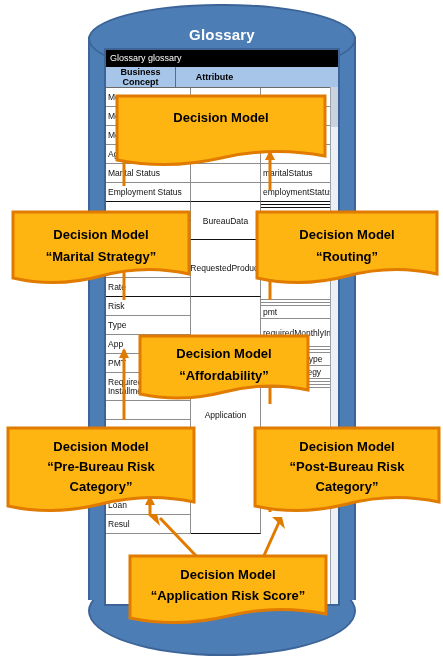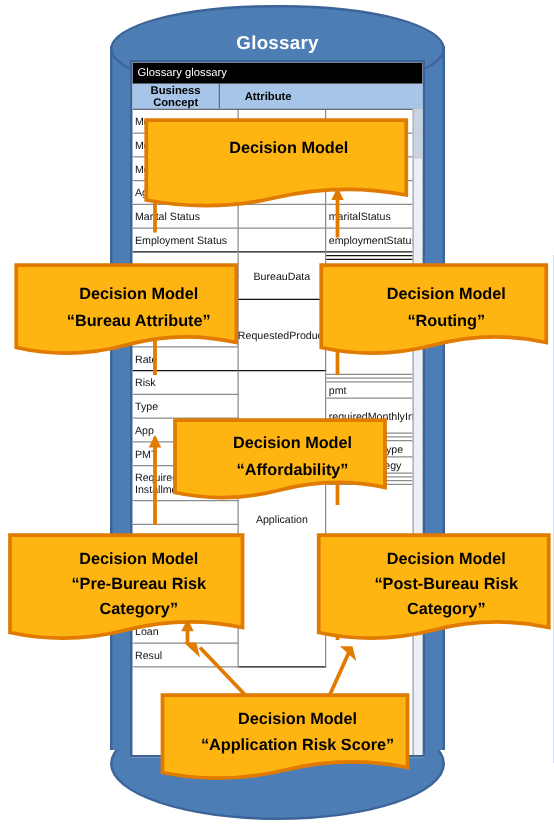--- a/index.html
+++ b/index.html
@@ -82,21 +82,21 @@
   .grp-sep{border-bottom:1px solid #111 !important;}
 
   
   .sbar{
     position:absolute;right:0;top:37px;width:8px;height:521px;
     background:#eceff4;border-left:1px solid #9aa4b0;box-sizing:border-box;
   }
   .sthumb{position:absolute;left:0;top:0;width:7px;height:40px;background:#c9d2dd;}
 
   
-  .callout{position:absolute;filter:drop-shadow(0 0 0 rgba(0,0,0,0));padding-left:20px;}
+  .callout{position:absolute;filter:drop-shadow(0 0 0 rgba(0,0,0,0));}
   .callout svg{position:absolute;left:0;top:0;overflow:visible;}
   .callout .txt{
     position:absolute;left:0;top:0;width:100%;
     text-align:center;font-weight:bold;color:#000000;
     font-size:13px;line-height:17px;
     font-family:"Liberation Sans", sans-serif;
   }
   .callout .l1{display:block;}
   .callout .l2{display:block;}
 
@@ -262,21 +262,21 @@
       <span class="l1">Decision Model</span>
     </div>
   </div>
 
   <div class="callout" style="left:13px;top:212px;width:176px;height:78px;">
     <svg width="176" height="78" viewBox="0 0 176 78">
       <path d="M0,0 L176,0 L176,62 Q132,52 88,64 Q44,76 0,66 Z" fill="#FFB511" stroke="#E07B00" stroke-width="3"></path>
     </svg>
     <div class="txt" style="top:14px;">
       <span class="l1">Decision Model</span>
-      <span class="l2" style="margin-top:5px;">“Bureau Attribute”</span>
+      <span class="l2" style="margin-top:5px;">“Marital Strategy”</span>
     </div>
   </div>
 
   <div class="callout" style="left:257px;top:212px;width:180px;height:78px;">
     <svg width="180" height="78" viewBox="0 0 180 78">
       <path d="M0,0 L180,0 L180,62 Q135,52 90,64 Q45,76 0,66 Z" fill="#FFB511" stroke="#E07B00" stroke-width="3"></path>
     </svg>
     <div class="txt" style="top:14px;">
       <span class="l1">Decision Model</span>
       <span class="l2" style="margin-top:5px;">“Routing”</span>

